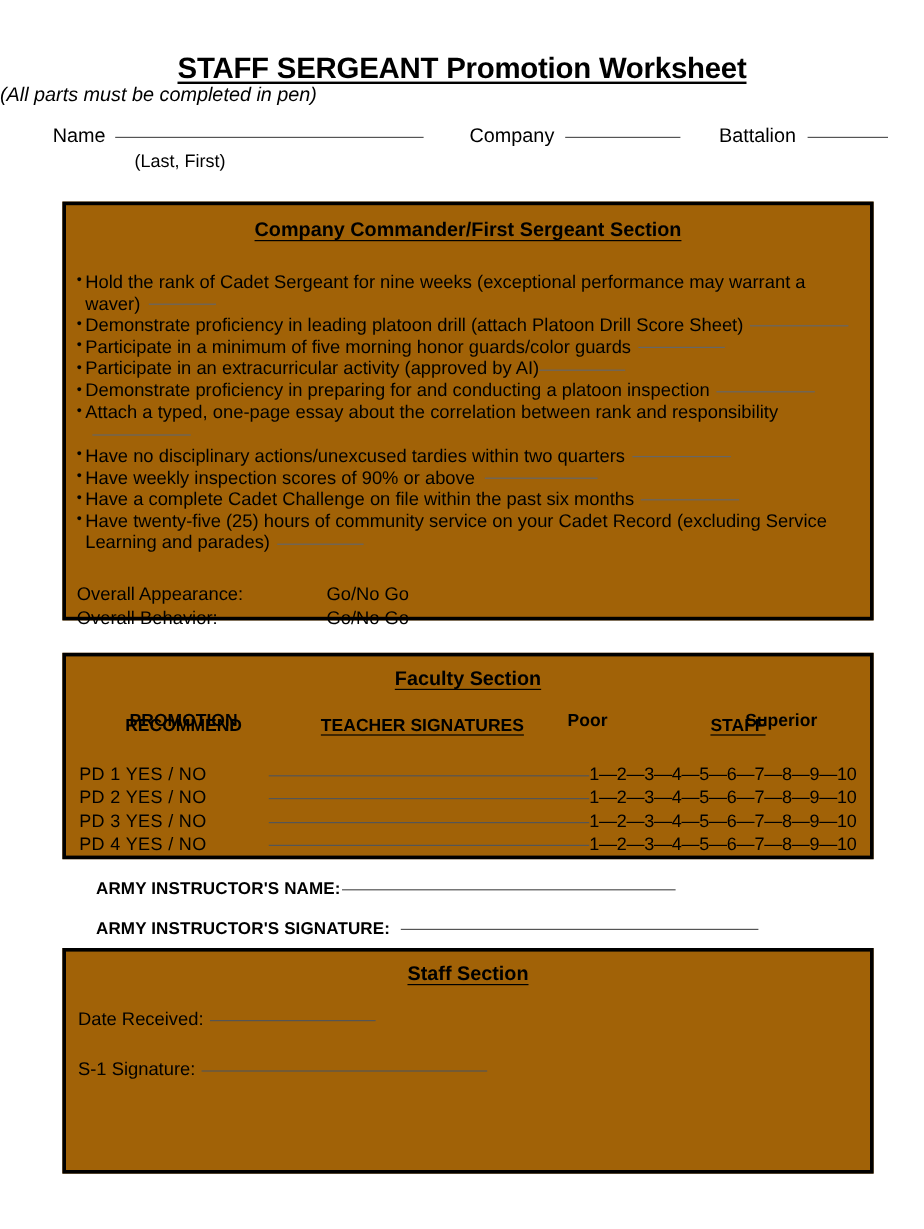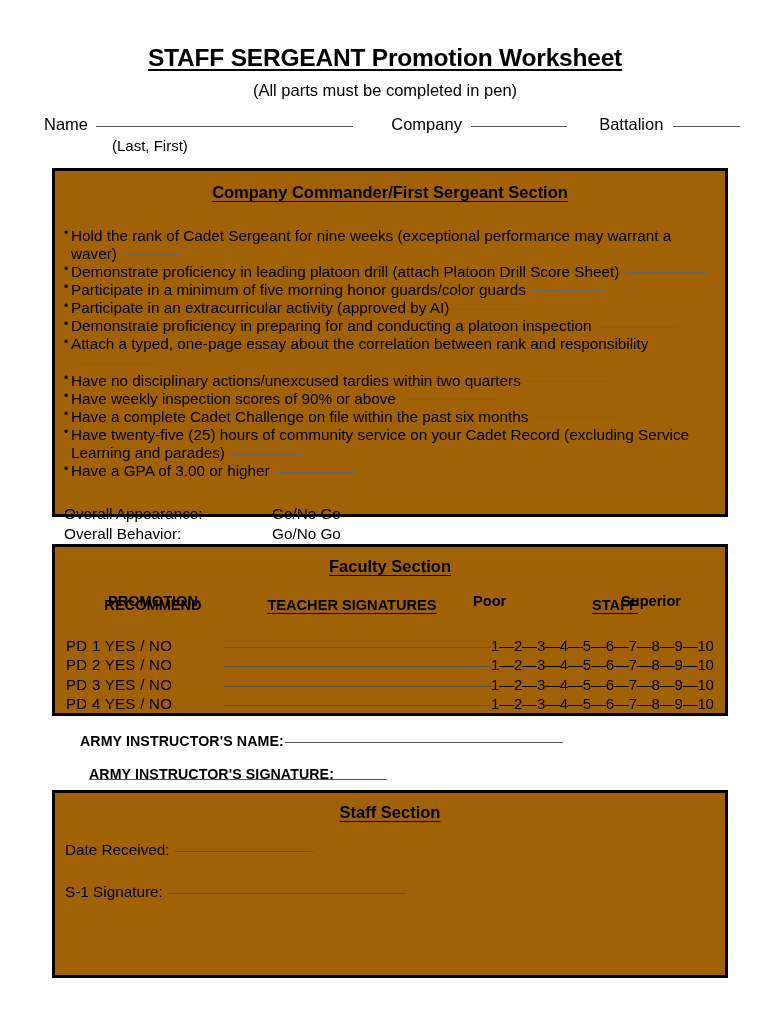--- a/index.html
+++ b/index.html
@@ -31,25 +31,24 @@
     letter-spacing: -0.2px;
     margin: 0;
     padding-top: 46px;
     line-height: 1.0;
   }
   .doc-title span.u {
     text-decoration: underline;
     text-underline-offset: 3px;
   }
   .doc-subtitle {
-    text-align: center;
     font-size: 16.5px;
     margin: 0;
-    padding-top: 11px;
     line-height: 1.0;
+    font-style: italic;
   }
 
   
   .ident-row {
     position: relative;
     margin: 0;
     padding-top: 17px;
     padding-left: 44px;
     padding-right: 30px;
     font-size: 16.5px;
@@ -199,21 +198,21 @@
   .instructor {
     position: absolute;
     left: 80px;
     font-size: 14.2px;
     font-weight: bold;
     letter-spacing: 0.1px;
     display: flex;
     align-items: baseline;
   }
   #instr-name { top: 733px; }
-  #instr-sign { top: 766px; flex-direction: column; }
+  #instr-sign { top: 766px; }
   .rule-instr-name { width: 278px; margin-left: 1px; }
   .rule-instr-sign { width: 298px; margin-left: 9px; }
 
   
   #box-staff { top: 790px; height: 188px; }
   #box-staff .box-title { padding-top: 11px; }
 
   .staff-date {
     padding: 20px 0 0 10px;
     font-size: 15.3px;
@@ -274,21 +273,20 @@
       <li><span>Hold the rank of Cadet Sergeant for nine weeks (exceptional performance may warrant a waver)</span><span class="blank b-sm"></span></li>
       <li><span>Demonstrate proficiency in leading platoon drill (attach Platoon Drill Score Sheet)</span><span class="blank b-lg"></span></li>
       <li><span>Participate in a minimum of five morning honor guards/color guards</span><span class="blank b-md"></span></li>
       <li><span>Participate in an extracurricular activity (approved by AI)</span><span class="blank b-md" style="margin-left:0"></span></li>
       <li><span>Demonstrate proficiency in preparing for and conducting a platoon inspection</span><span class="blank b-lg"></span></li>
       <li><span>Attach a typed, one-page essay about the correlation between rank and responsibility</span><span class="blank b-lg"></span></li>
       <li><span>Have no disciplinary actions/unexcused tardies within two quarters</span><span class="blank b-lg"></span></li>
       <li><span>Have weekly inspection scores of 90% or above</span><span class="blank b-dot"></span></li>
       <li><span>Have a complete Cadet Challenge on file within the past six months</span><span class="blank b-lg"></span></li>
       <li><span>Have twenty-five (25) hours of community service on your Cadet Record (excluding Service Learning and parades)</span><span class="blank b-md"></span></li>
-      <li><span>Have a GPA of 3.00 or higher</span><span class="blank b-lg"></span></li>
     </ul>
 
     <div class="go-table">
       <div class="go-row">
         <span class="go-label">Overall Appearance:</span>
         <span>Go/No Go</span>
       </div>
       <div class="go-row">
         <span class="go-label">Overall Behavior:</span>
         <span>Go/No Go</span>

